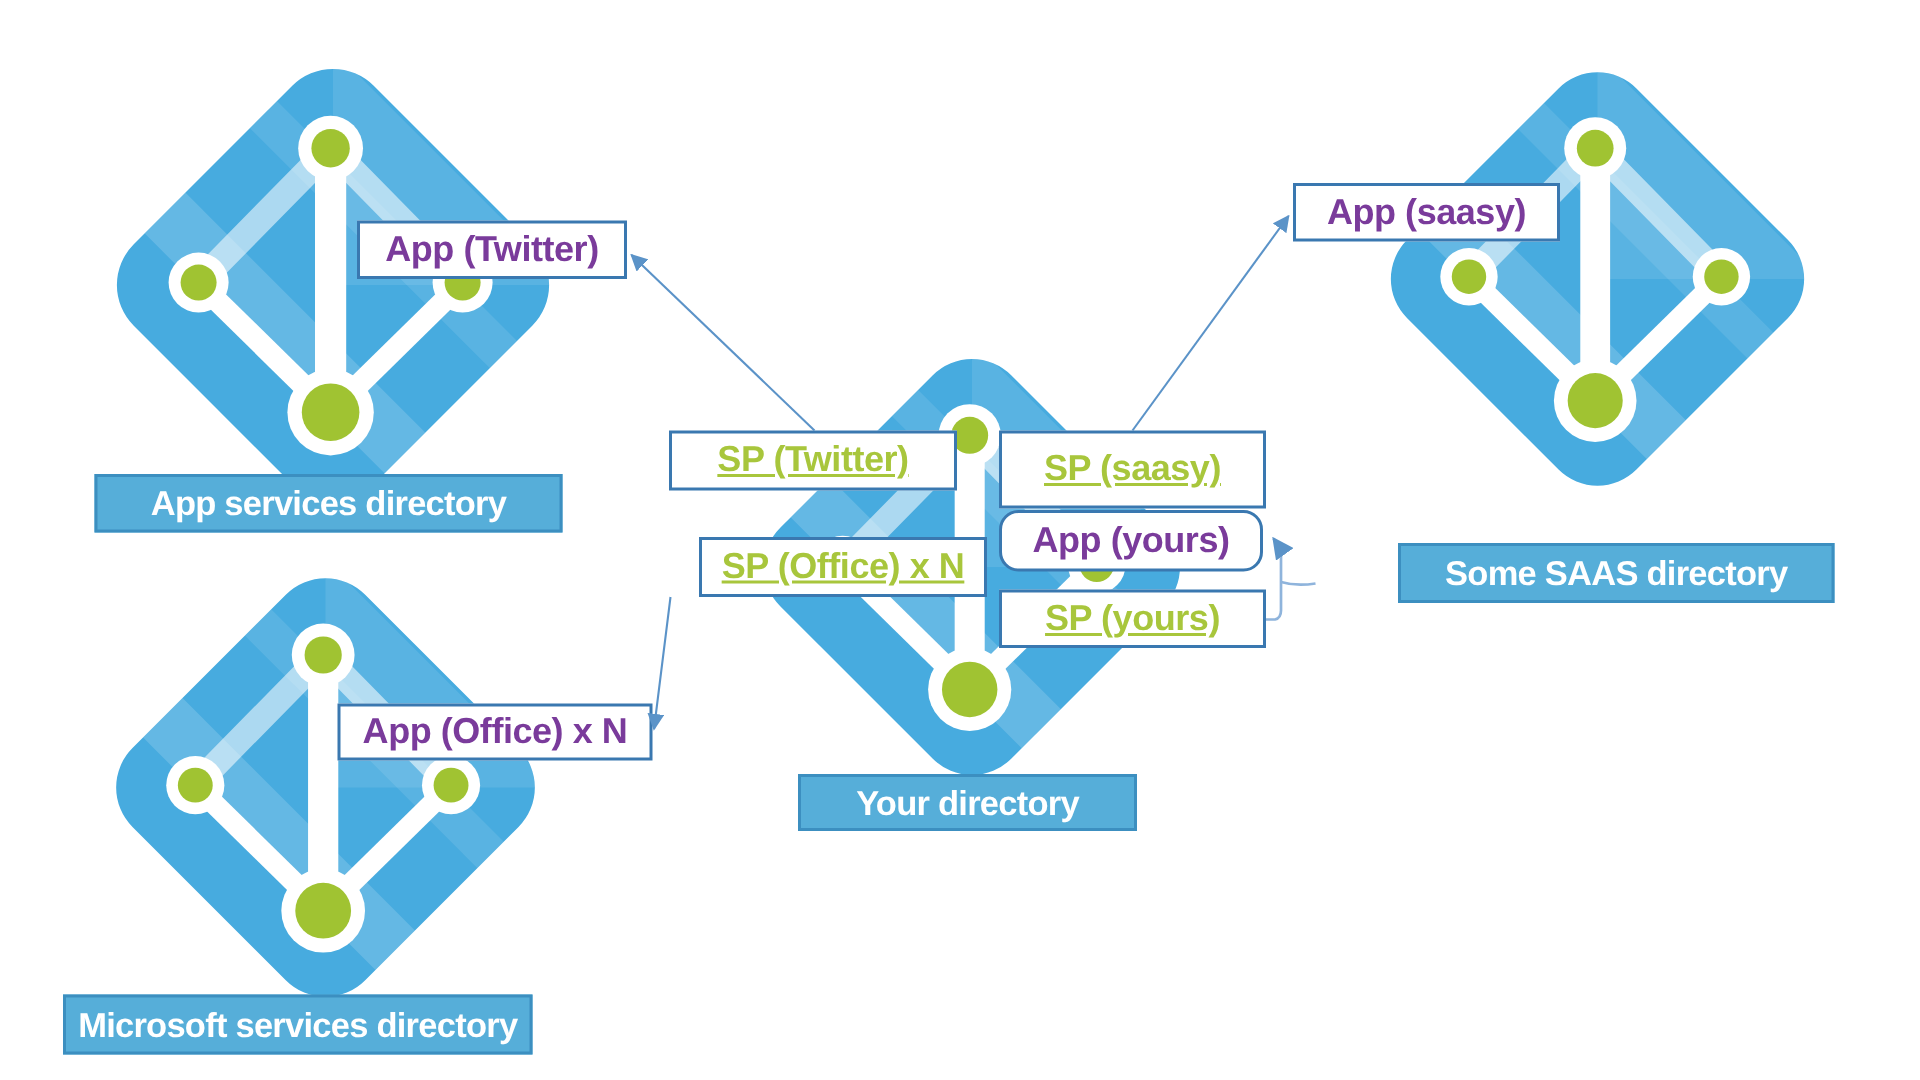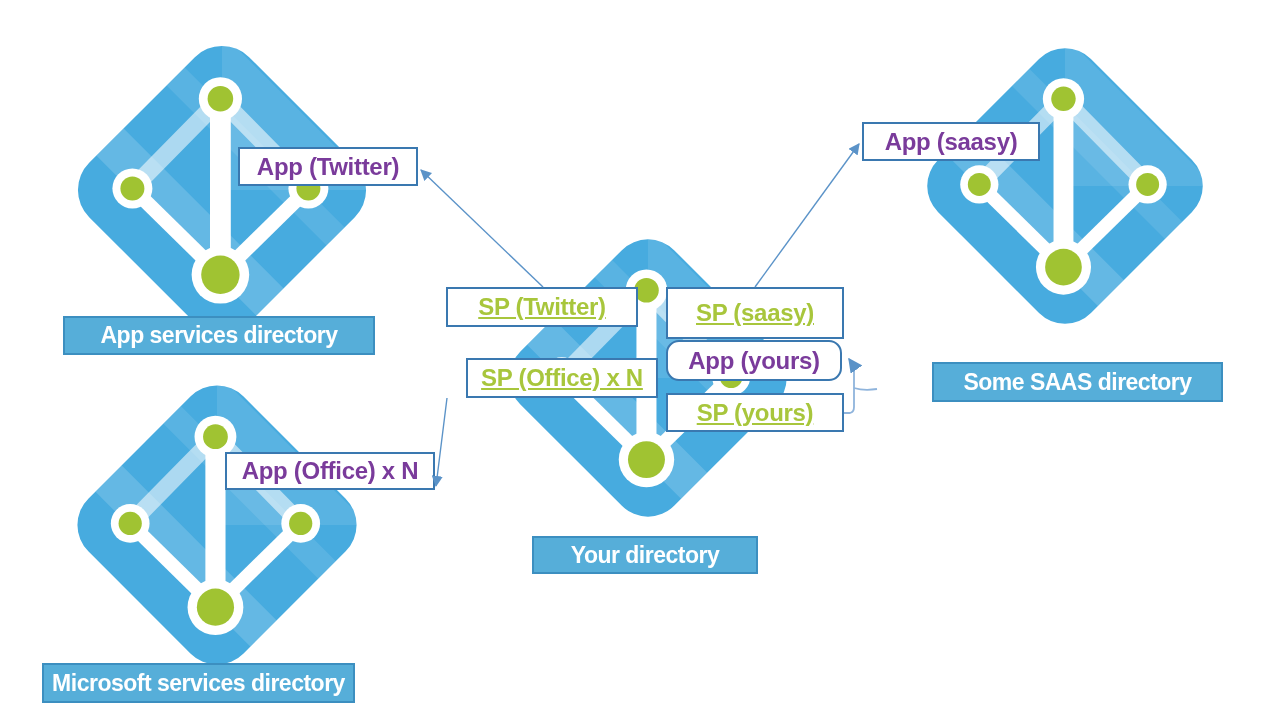--- a/index.html
+++ b/index.html
@@ -105,31 +105,31 @@
   </svg>
   <svg class="aad-icon" style="left:494px; top:224px;" width="308" height="308">
     <use href="#aad-icon"></use>
   </svg>
   <svg class="aad-icon" style="left:912px; top:33px;" width="306" height="306">
     <use href="#aad-icon"></use>
   </svg>
 
   <div class="band" style="left:63px; top:316px; width:312px; height:39px;">App services directory</div>
   <div class="band" style="left:42px; top:663px; width:313px; height:40px;">Microsoft services directory</div>
-  <div class="band" style="left:532px; top:536px; width:226px; height:38px;">Your directory</div>
+  <div class="band" style="left:532px; top:516px; width:226px; height:38px;">Your directory</div>
   <div class="band" style="left:932px; top:338px; width:291px; height:40px;margin-top:24px;">Some SAAS directory</div>
 
   <div class="labelbox app" style="left:238px; top:147px; width:180px; height:39px;">App (Twitter)</div>
   <div class="labelbox app" style="left:862px; top:122px; width:178px; height:39px;">App (saasy)</div>
   <div class="labelbox sp" style="left:446px; top:287px; width:192px; height:40px;">SP (Twitter)</div>
   <div class="labelbox sp" style="left:666px; top:287px; width:178px; height:52px;">SP (saasy)</div>
   <div class="labelbox sp" style="left:466px; top:358px; width:192px; height:40px;">SP (Office) x N</div>
   <div class="labelbox app" style="left:666px; top:340px; width:176px; height:41px;border-radius:13px;">App (yours)</div>
   <div class="labelbox sp" style="left:666px; top:393px; width:178px; height:39px;">SP (yours)</div>
-  <div class="labelbox app" style="left:225px; top:452px; width:210px; height:38px;text-align:center;">App (Office) x N</div>
+  <div class="labelbox app" style="left:225px; top:469px; width:210px; height:38px;text-align:center;">App (Office) x N</div>
 
   <svg class="arrows">
     <defs>
       <marker id="arr" viewBox="0 0 10 10" refX="9" refY="5" markerWidth="8" markerHeight="8" orient="auto-start-reverse">
         <path d="M0,0 L10,5 L0,10 z" style="fill:var(--arrow-color, #5b93c8)"></path>
       </marker>
     </defs>
     <g stroke="var(--arrow-color, #5b93c8)" stroke-width="1.4" fill="none">
       <line x1="543" y1="287" x2="421" y2="170" marker-end="url(#arr)"></line>
       <line x1="755" y1="287" x2="859" y2="144" marker-end="url(#arr)"></line>

